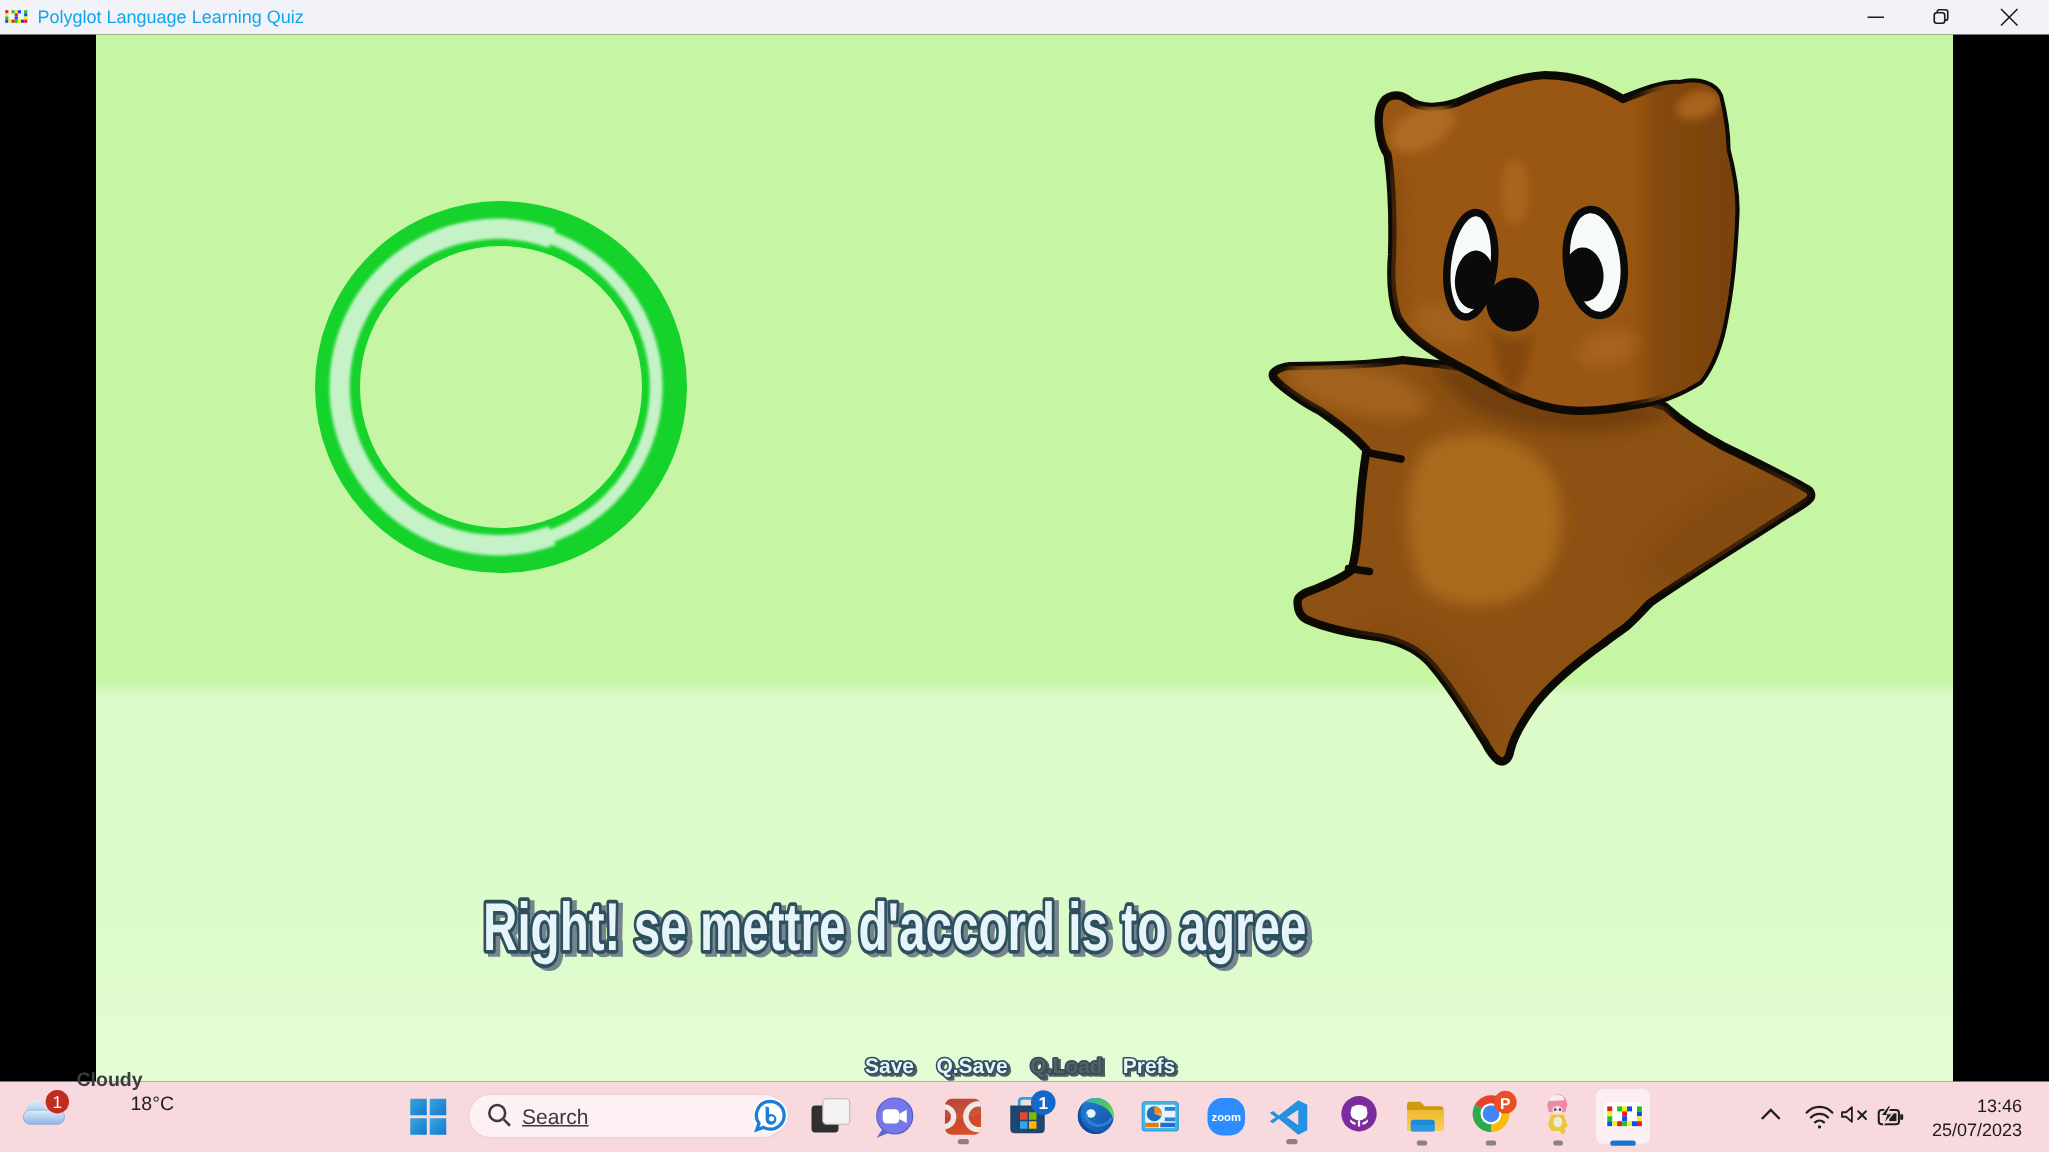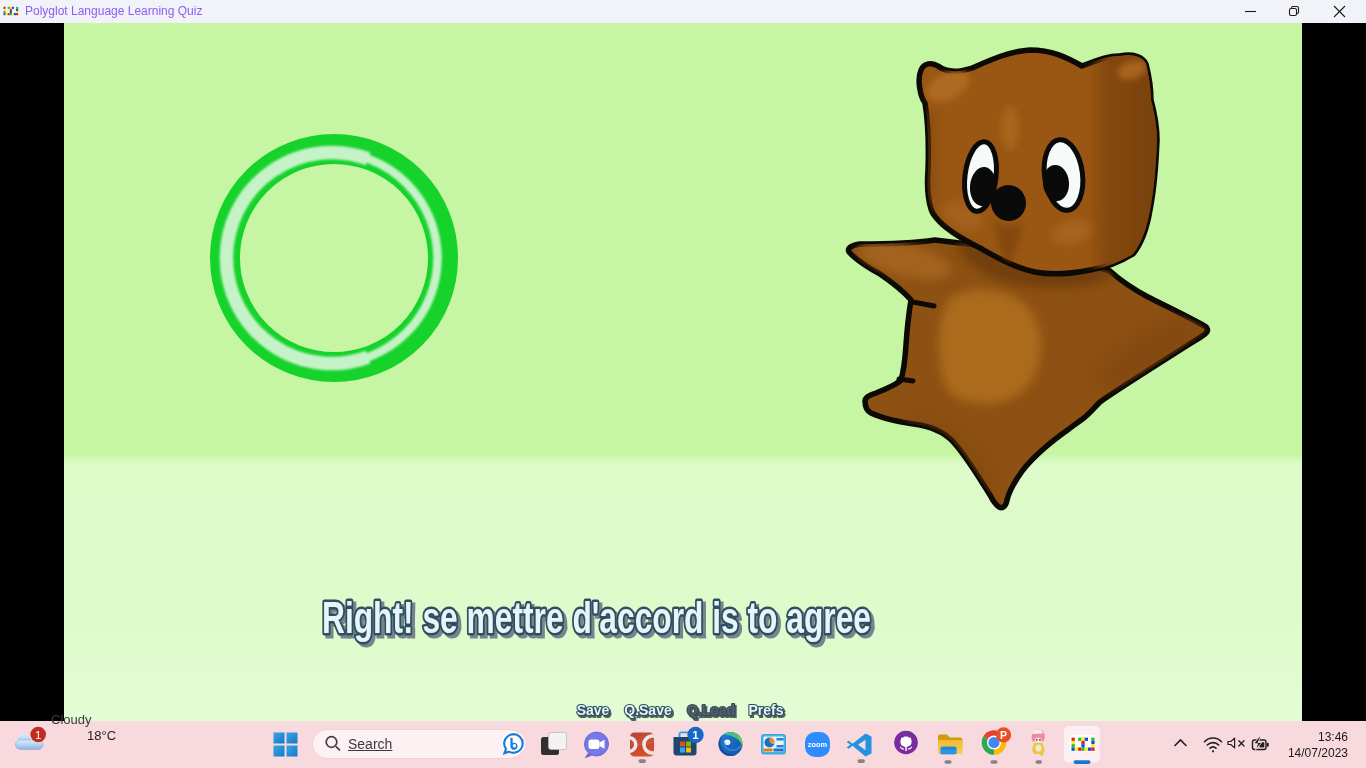--- a/index.html
+++ b/index.html
@@ -1,19 +1,19 @@
 <!DOCTYPE html>
 <html><head>
 <meta charset="utf-8">
 <style>
   html,body{margin:0;padding:0;width:1366px;height:768px;overflow:hidden;background:#000;
     font-family:"Liberation Sans",sans-serif;}
   .abs{position:absolute;}
   #titlebar{position:absolute;left:0;top:0;width:1366px;height:23px;background:#f1f3f9;}
-  #titletext{position:absolute;left:25px;top:4px;font-size:12px;color:#8b5cf6;}
+  #titletext{position:absolute;left:25px;top:4px;font-size:12px;color:#0ea5e9;}
   #gamebg{position:absolute;left:64px;top:23px;width:1238px;height:698px;
     background:linear-gradient(to bottom,#c6f6a3 0px,#c6f6a3 431px,#dcfbc9 441px,#ddfbcb 600px,#e3fdd5 699px);}
   #taskbar{position:absolute;left:0;top:721px;width:1366px;height:47px;background:#f8d9dd;}
   #searchpill{position:absolute;left:312px;top:729px;width:212px;height:30px;border-radius:15px;
     background:#fdf1f4;border:1px solid #efd3d8;box-sizing:border-box;}
   .tray{color:#1b1b1b;font-size:12px;position:absolute;text-align:right;right:18px;}
 </style>
 </head>
 <body>
 
@@ -362,16 +362,16 @@
     <line x1="1244" y1="740.8" x2="1238.8" y2="746"></line>
   </g>
   <g>
     <rect x="1252.5" y="740" width="13.5" height="9.5" rx="2" fill="none" stroke="#1f1f1f" stroke-width="1.4"></rect>
     <rect x="1266.8" y="742.7" width="2" height="4" rx="1" fill="#1f1f1f"></rect>
     <rect x="1259.5" y="742.2" width="4.8" height="5.2" fill="#1f1f1f"></rect>
     <path d="M 1259.2 736.8 l -5.4 6.8 l 3.8 0.2 l -2 6 l 6.2 -7.2 l -3.8 -0.2 l 2.6 -5.2 Z" fill="#1f1f1f" stroke="#f8d9dd" stroke-width="0.9"></path>
   </g>
 </svg>
 <div class="tray" style="top:730px;">13:46</div>
-<div class="tray" style="top:746px;">14/07/2023</div>
+<div class="tray" style="top:746px;">25/07/2023</div>
 <div class="abs" style="left:51px;top:728px;font-size:13px;color:#1f1f1f;margin-left:36px;">18°C</div>
-<div class="abs" style="left:51px;top:712px;font-size:13px;color:#3c3c3c;">Cloudy</div>
+<div class="abs" style="left:51px;top:712px;font-size:13px;color:#3c3c3c;font-weight:bold;">Cloudy</div>
 <div class="abs" style="left:348px;top:736px;font-size:14px;color:#3a3a3a;text-decoration:underline;">Search</div>
 
 </body></html>

